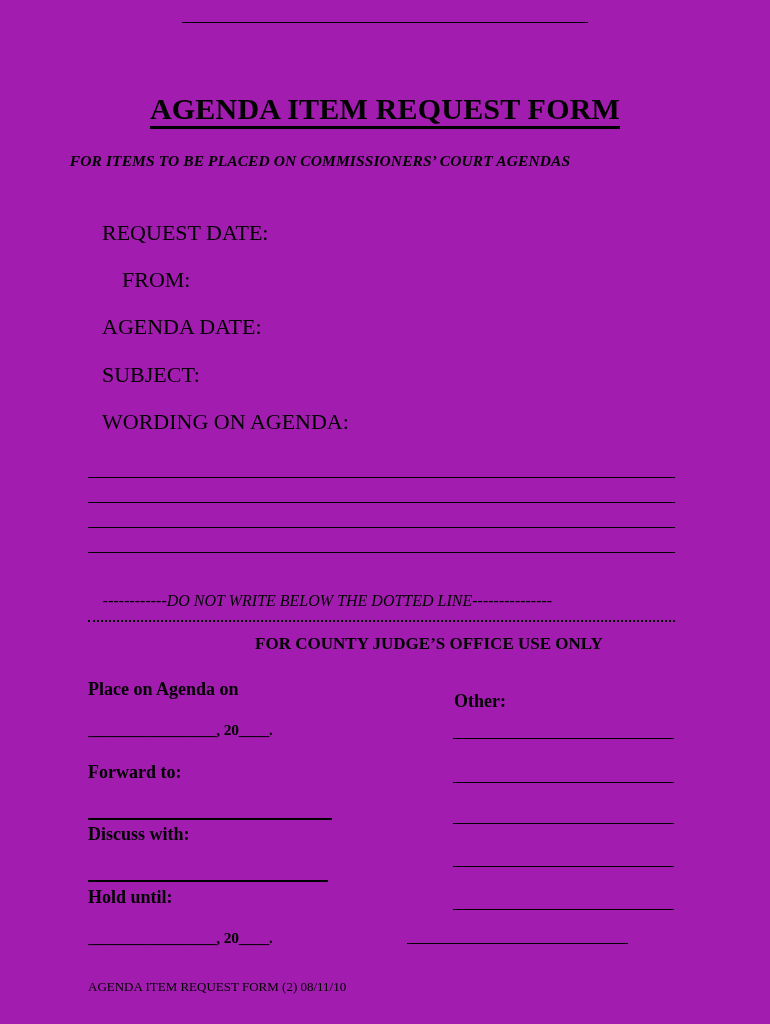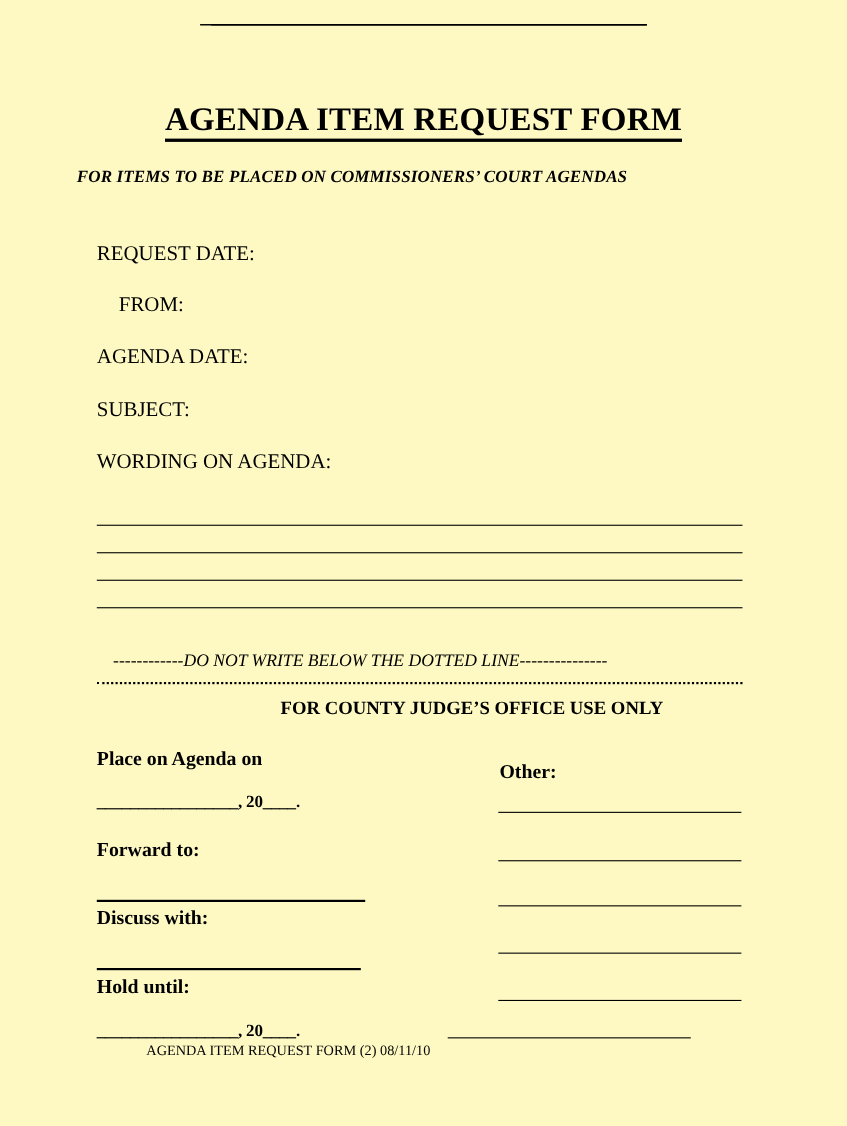--- a/index.html
+++ b/index.html
@@ -15,21 +15,21 @@
     font-family: "Liberation Serif", "DejaVu Serif", serif;
     color: #000000;
     overflow: hidden;
   }
 
   .page {
     position: absolute;
     left: 0; top: 0;
     width: 770px;
     height: 1024px;
-    background: #fef9c3;
+    background: #a21caf;
   }
 
   
   .doc-title {
     position: absolute;
     left: 0; top: 93px;
     width: 770px;
     text-align: center;
     font-size: 30px;
     font-weight: bold;
@@ -54,23 +54,23 @@
 
   
   .field-row {
     position: absolute;
     left: 88px;
     width: 600px;
     height: 26px;
   }
   .field-label {
     position: absolute;
-    left: 0;
+    left: 14px;
     top: 0;
-    font-size: 19px;
+    font-size: 22px;
     white-space: nowrap;
   }
   .field-line {
     position: absolute;
     top: 22px;
     height: 0;
     border-bottom: 1.6px solid #000;
   }
 
   .row-request { top: 220px; }
@@ -170,24 +170,23 @@
   .rr5 { top: 909px; }
   .rr6 {
     left: 407px;
     width: 221px;
     top: 943px;
   }
 
   
   .footer {
     position: absolute;
-    left: 88px; top: 947px;
+    left: 88px; top: 979px;
     font-size: 13px;
     white-space: nowrap;
-    margin-left: 45px;
   }
 </style>
 </head>
 <body>
 
 <div class="page">
 
   <div class="doc-title"><span class="ul">AGENDA ITEM REQUEST FORM</span></div>
   <div class="doc-subtitle">FOR ITEMS TO BE PLACED ON COMMISSIONERS’ COURT AGENDAS</div>
 

